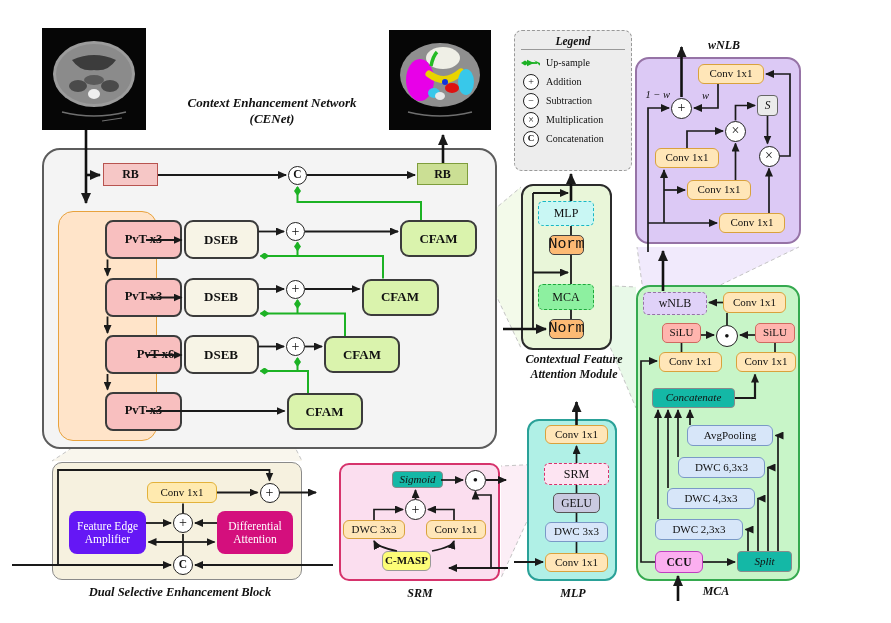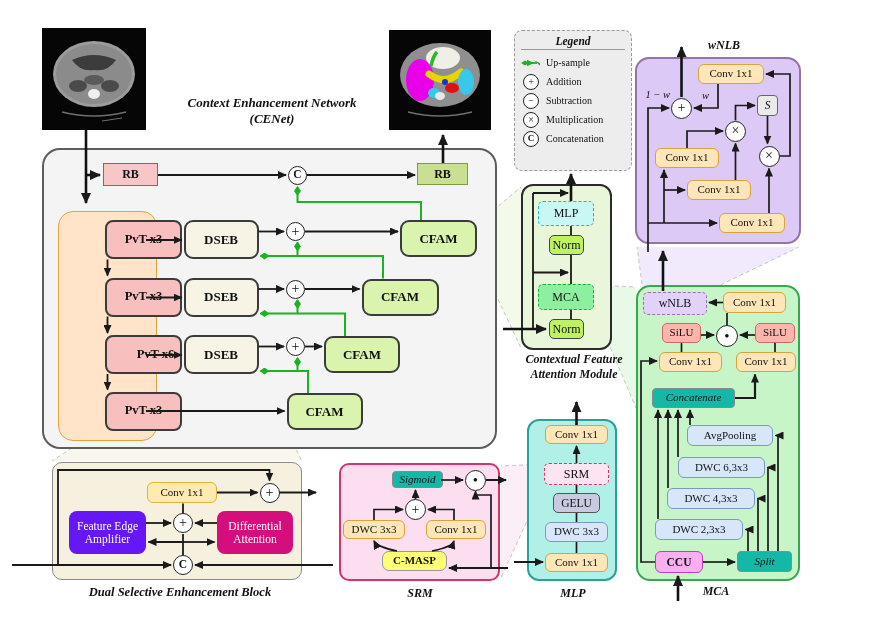--- a/index.html
+++ b/index.html
@@ -27,21 +27,21 @@
   .purplebox{background:#dcc9f5;border:2px solid #9673a6;border-radius:14px;z-index:1;}
   .greenbox{background:#c8f5c8;border:2px solid #35a94f;border-radius:14px;z-index:1;}
   .cfamdet{background:#e9f6d9;border:2.5px solid #2b2b2b;border-radius:12px;z-index:1;}
   .mlpbox{background:#b0f0e6;border:2px solid #2aa198;border-radius:12px;z-index:1;}
   .srmbox{background:#fbdeef;border:2px solid #d6336c;border-radius:10px;z-index:1;}
   .dsebdet{background:#f6f1df;border:1.6px solid #8a8a8a;border-radius:10px;z-index:1;}
   .dashed-mlp{background:#c9f7f4;border:1.6px dashed #18b8c4;border-radius:5px;font-size:12px;}
   .dashed-mca{background:#8df0a0;border:1.6px dashed #1fa83c;border-radius:5px;font-size:12px;}
   .dashed-srm{background:#fde4f2;border:1.6px dashed #d6336c;border-radius:5px;font-size:12px;}
   .dashed-wnlb{background:#e0d2f8;border:1.6px dashed #9673a6;border-radius:5px;font-size:12px;}
-  .norm{background:#bef264;border:1.5px solid #444;border-radius:5px;font-size:12px;}
+  .norm{background:#fdba74;border:1.5px solid #444;border-radius:5px;font-size:15px;font-family:Liberation Mono, monospace;}
   .gelu{background:#c9c9e0;border:1.5px solid #555;border-radius:5px;font-size:11.5px;}
   .silu{background:#ffb5ae;border:1.5px solid #cf6a60;border-radius:5px;font-size:11px;}
   .ccu{background:#fbaff0;border:1.8px solid #bf3fbf;border-radius:6px;font-size:11.5px;font-weight:bold;}
   .cmasp{background:#fdfd77;border:1.5px solid #999;border-radius:6px;font-size:11px;font-weight:bold;}
   .fea{background:#6517f5;border-radius:8px;color:#fff;font-size:11.5px;}
   .dax{background:#d40f7d;border-radius:8px;color:#fff;font-size:11.5px;}
   .modlabel{position:absolute;text-align:center;font-weight:bold;font-style:italic;font-size:12px;z-index:3;}
   .smalltext{position:absolute;font-style:italic;font-size:10.5px;z-index:4;}
   .pagetitle{position:absolute;text-align:center;font-weight:bold;font-style:italic;font-size:13px;line-height:1.2;z-index:3;}
   
@@ -219,21 +219,21 @@
   <div class="bx ccu" style="left:655px;top:551px;width:48px;height:22px;">CCU</div>
   <div class="bx grayb" style="left:737px;top:551px;width:55px;height:21px;">Split</div>
   <div class="modlabel" style="left:695px;top:584px;width:42px;">MCA</div>
 
   <div class="bx srmbox" style="left:339px;top:463px;width:161px;height:118px;"></div>
   <div class="bx grayb" style="left:392px;top:471px;width:51px;height:17px;">Sigmoid</div>
   <div class="circ dot" style="left:465px;top:470px;width:21px;height:21px;">•</div>
   <div class="circ" style="left:405px;top:499px;width:21px;height:21px;">+</div>
   <div class="bx conv" style="left:343px;top:520px;width:62px;height:19px;">DWC 3x3</div>
   <div class="bx conv" style="left:426px;top:520px;width:60px;height:19px;">Conv 1x1</div>
-  <div class="bx cmasp" style="left:382px;top:551px;width:65px;height:20px;border-radius:7px;">C-MASP</div>
+  <div class="bx cmasp" style="left:382px;top:551px;width:49px;height:20px;">C-MASP</div>
   <div class="modlabel" style="left:400px;top:586px;width:40px;">SRM</div>
 
   <div class="bx mlpbox" style="left:527px;top:419px;width:90px;height:162px;"></div>
   <div class="bx conv" style="left:545px;top:425px;width:63px;height:19px;">Conv 1x1</div>
   <div class="bx dashed-srm" style="left:544px;top:463px;width:65px;height:22px;">SRM</div>
   <div class="bx gelu" style="left:553px;top:493px;width:47px;height:20px;">GELU</div>
   <div class="bx blueb" style="left:545px;top:522px;width:63px;height:20px;">DWC 3x3</div>
   <div class="bx conv" style="left:545px;top:553px;width:63px;height:19px;">Conv 1x1</div>
   <div class="modlabel" style="left:553px;top:586px;width:40px;">MLP</div>
 

